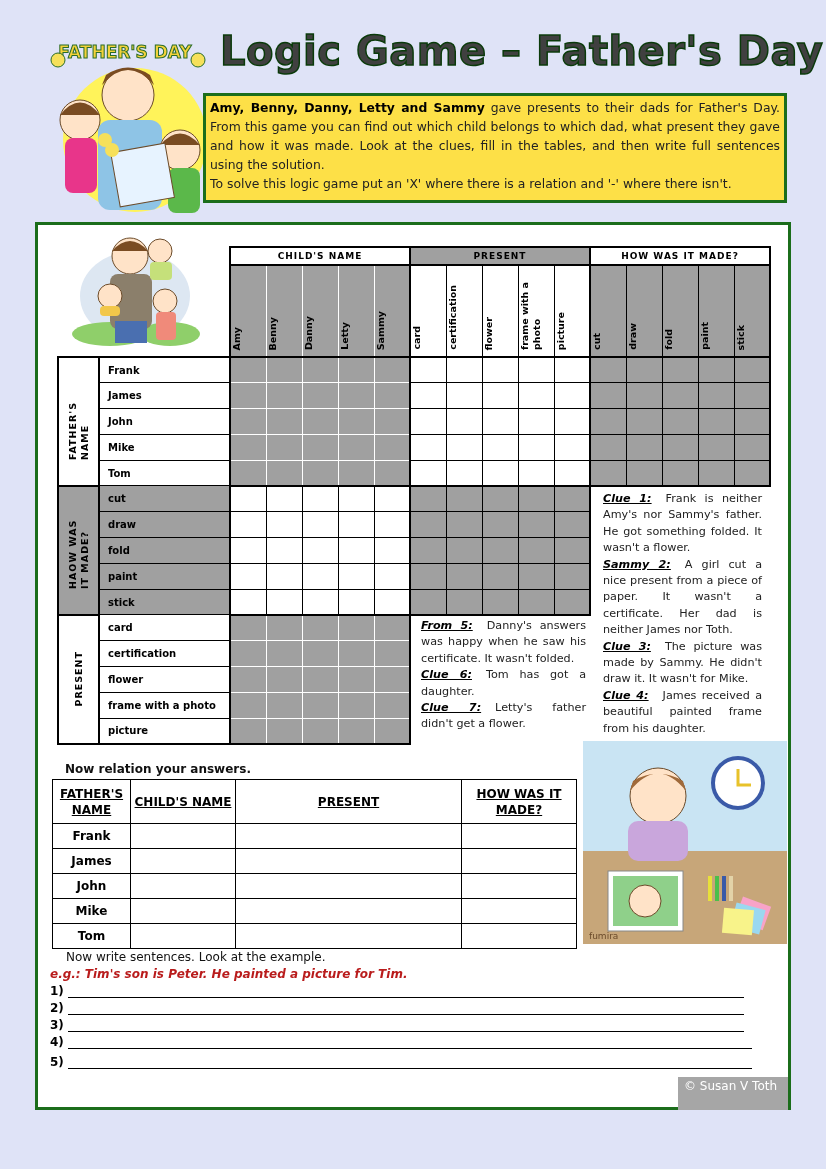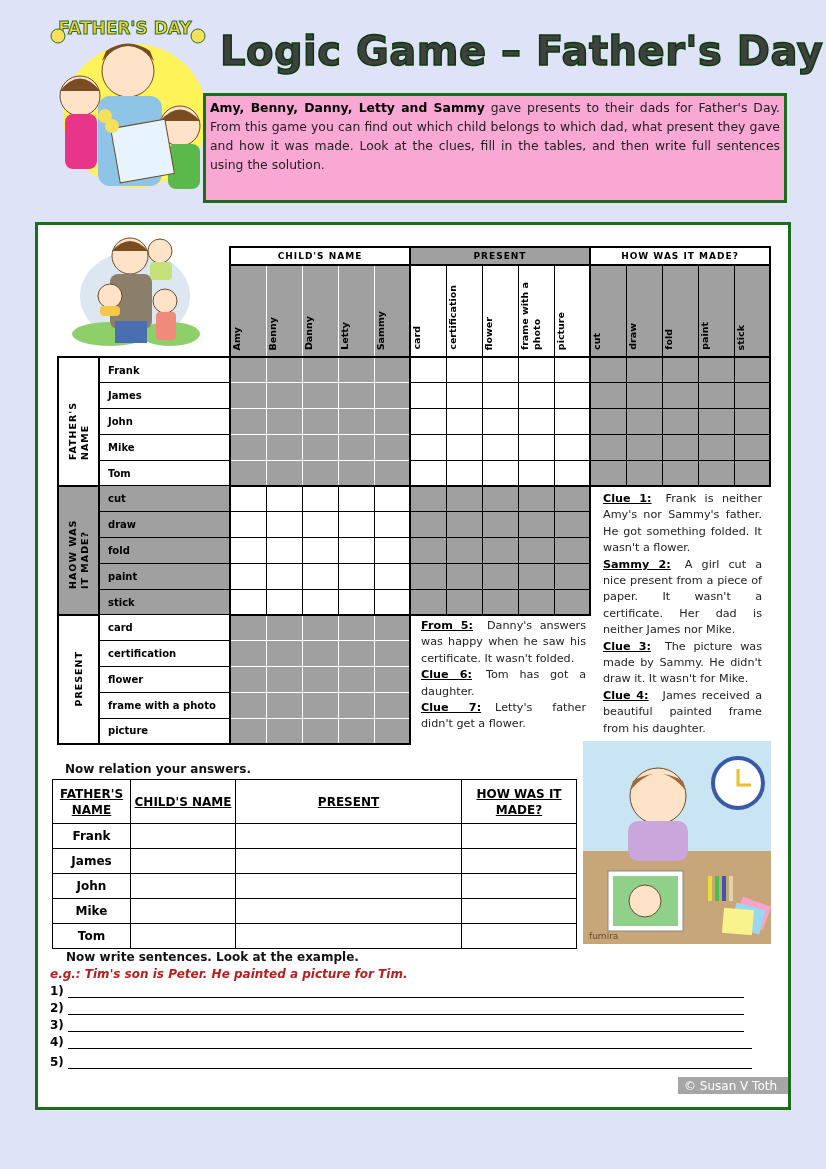--- a/index.html
+++ b/index.html
@@ -1,55 +1,55 @@
 <!DOCTYPE html>
 <html><head>
 <meta charset="utf-8">
 <style>
   * { box-sizing: border-box; }
   body { margin: 0; width: 826px; height: 1169px; background: #dfe3f7; font-family: "DejaVu Sans", sans-serif; position: relative; overflow: hidden; }
   .abs { position: absolute; }
   .title { left: 220px; top: 28px; font-family: "DejaVu Sans", sans-serif; font-weight: bold; font-size: 40px; color: #404040; -webkit-text-stroke: 1.5px #0a3a0a; letter-spacing: 0.5px; white-space: nowrap; }
-  .intro { left: 203px; top: 93px; width: 584px; height: 110px; border: 3px solid #1b6d1b; background: #f9a8d4; padding: 2px 4px; font-size: 12.4px; line-height: 19px; color: #222; text-align: justify; }
+  .intro { left: 203px; top: 93px; width: 584px; height: 110px; border: 3px solid #1b6d1b; background: #fde047; padding: 2px 4px; font-size: 12.4px; line-height: 19px; color: #222; text-align: justify; }
   .intro b { color: #000; }
   .main { left: 35px; top: 222px; width: 756px; height: 888px; border: 3px solid #1b6d1b; background: #fff; }
   .img-box { overflow: hidden; }
   
   table.grid { border-collapse: collapse; position: absolute; left: 57px; top: 246px; font-family: "DejaVu Sans", sans-serif; }
   table.grid td { border: 1px solid #000; padding: 0; }
   .hdr { height: 18px; font-size: 9px; font-weight: bold; text-align: center; letter-spacing: 1px; border: 2px solid #000 !important; }
   .sub { width: 36px; height: 92px; vertical-align: bottom; font-size: 9.5px; font-weight: bold; }
   .vert { writing-mode: vertical-rl; transform: rotate(180deg); display: inline-block; padding: 4px 0; line-height: 12px; white-space: normal; max-height: 88px; text-align: left; }
   .g { background: #a0a0a0; }
   .gw { background: #a0a0a0; border-color: #fff !important; }
   .w { background: #fff; }
   .rowlab { width: 131px; height: 25.8px; font-size: 10px; font-weight: bold; padding-left: 8px !important; }
   .grouplab { width: 41px; font-size: 9.5px; font-weight: bold; text-align: center; letter-spacing: 1px; border: 2px solid #000 !important; }
   .cell { width: 36px; height: 25.8px; }
   .thick-l { border-left: 2px solid #000 !important; }
   .thick-t { border-top: 2px solid #000 !important; }
   .thick-r { border-right: 2px solid #000 !important; }
   .thick-b { border-bottom: 2px solid #000 !important; }
   .clue { font-size: 11.2px; line-height: 16.4px; color: #222; text-align: justify; }
-  .clue .lab { font-weight: bold; text-decoration: underline; color: #000; margin-right: 14px; }
+  .clue .lab { font-weight: bold; text-decoration: underline; font-style: italic; color: #000; margin-right: 14px; }
   .summ-title { left: 65px; top: 762px; font-size: 12px; font-weight: bold; color: #111; }
   table.summ { border-collapse: collapse; position: absolute; left: 52px; top: 779px; width: 525px; }
   table.summ td, table.summ th { border: 1px solid #000; text-align: center; font-size: 12px; }
   table.summ th { font-weight: bold; text-decoration: underline; height: 44px; line-height: 16px; }
   table.summ td { height: 25px; font-weight: bold; }
-  .write-title { left: 66px; top: 950px; font-size: 12px; font-weight: bold; color: #111; }
+  .write-title { left: 66px; top: 950px; font-size: 12px; font-weight: normal; color: #111; }
   .example { left: 50px; top: 967px; font-size: 12px; font-weight: bold; font-style: italic; color: #b91c1c; }
   .line-row { left: 50px; font-size: 12px; font-weight: bold; display: flex; align-items: flex-end; }
   .line-row .ln { border-bottom: 1px solid #000; margin-left: 4px; height: 13px; }
-  .copy { left: 678px; top: 1077px; width: 110px; height: 17px; background: #a6a6a6; color: #fff; font-size: 12px; padding: 2px 6px; }
+  .copy { left: 678px; top: 1077px; width: 110px; height: 33px; background: #a6a6a6; color: #fff; font-size: 12px; padding: 2px 6px; }
 </style>
 </head>
 <body>
 
-<div class="abs img-box" style="left:40px;top:6px;width:170px;height:195px;text-decoration:underline;">
+<div class="abs img-box" style="left:40px;top:30px;width:170px;height:195px;text-decoration:underline;">
   <svg width="170" height="195" viewBox="0 0 170 195">
     <circle cx="95" cy="110" r="72" fill="#fff35a"></circle>
     <text x="85" y="28" text-anchor="middle" font-size="17" font-weight="bold" fill="#f4d23a" stroke="#2a6d2a" stroke-width="1" font-family="DejaVu Sans, sans-serif">FATHER'S DAY</text>
     <circle cx="18" cy="30" r="7" fill="#f6e05a" stroke="#2a6d2a"></circle>
     <circle cx="158" cy="30" r="7" fill="#f6e05a" stroke="#2a6d2a"></circle>
     <circle cx="88" cy="65" r="26" fill="#ffe3c8" stroke="#6b4b2a"></circle>
     <path d="M62 55 Q88 25 114 55 L110 45 Q88 30 66 45Z" fill="#7a4c22"></path>
     <rect x="58" y="90" width="64" height="90" rx="12" fill="#8ec4e6"></rect>
     <circle cx="40" cy="90" r="20" fill="#ffe3c8" stroke="#6b4b2a"></circle>
     <path d="M20 85 Q40 60 60 85" fill="#7a4c22"></path>
@@ -60,20 +60,21 @@
     <rect x="75" y="118" width="55" height="55" fill="#e7f3ff" stroke="#6b4b2a" transform="rotate(-10 100 145)"></rect>
     <circle cx="65" cy="110" r="7" fill="#f6e05a"></circle>
     <circle cx="72" cy="120" r="7" fill="#f6e05a"></circle>
   </svg>
 </div>
 
 <div class="abs title">Logic Game – Father's Day</div>
 
 <div class="abs intro">
   <b>Amy, Benny, Danny, Letty and Sammy</b><span> gave presents to their dads for Father's Day. From this game you can find out which child belongs to which dad, what present they gave and how it was made. Look at the clues, fill in the tables, and then write full sentences using the solution.</span><br>
+  <span>To solve this logic game put an 'X' where there is a relation and '-' where there isn't.</span>
 </div>
 
 <div class="abs main"></div>
 
 <div class="abs img-box" style="left:70px;top:226px;width:130px;height:120px;">
   <svg width="130" height="120" viewBox="0 0 130 120">
     <ellipse cx="65" cy="70" rx="55" ry="45" fill="#dde7f2"></ellipse>
     <ellipse cx="40" cy="108" rx="38" ry="12" fill="#8fcf6a"></ellipse>
     <ellipse cx="100" cy="108" rx="30" ry="12" fill="#8fcf6a"></ellipse>
     <circle cx="60" cy="30" r="18" fill="#ffe3c8" stroke="#6b4b2a"></circle>
@@ -216,21 +217,21 @@
         <td class="cell w"></td>
         <td class="cell w"></td>
         <td class="cell w thick-r"></td>
     <td class="cell g"></td>
         <td class="cell g"></td>
         <td class="cell g"></td>
         <td class="cell g"></td>
         <td class="cell g thick-r"></td>
     <td rowspan="10" colspan="5" style="border:none;vertical-align:top;padding:4px 8px 0 12px !important;">
       <div class="clue"><span class="lab">Clue 1:</span><span>Frank is neither Amy's nor Sammy's father. He got something folded. It wasn't a flower.</span></div>
-      <div class="clue"><span class="lab">Sammy 2:</span><span>A girl cut a nice present from a piece of paper. It wasn't a certificate. Her dad is neither James nor Mike.</span></div>
+      <div class="clue"><span class="lab">Sammy 2:</span><span>A girl cut a nice present from a piece of paper. It wasn't a certificate. Her dad is neither James nor Toth.</span></div>
       <div class="clue"><span class="lab">Clue 3:</span><span>The picture was made by Sammy. He didn't draw it. It wasn't for Mike.</span></div>
       <div class="clue"><span class="lab">Clue 4:</span><span>James received a beautiful painted frame from his daughter.</span></div>
     </td>
   </tr>
   <tr>
     <td class="rowlab g">draw</td>
     <td class="cell w thick-l"></td>
         <td class="cell w"></td>
         <td class="cell w"></td>
         <td class="cell w"></td>
@@ -323,21 +324,21 @@
     <td class="rowlab w thick-b">picture</td>
     <td class="cell gw thick-l thick-b"></td>
         <td class="cell gw thick-b"></td>
         <td class="cell gw thick-b"></td>
         <td class="cell gw thick-b"></td>
         <td class="cell gw thick-r thick-b"></td>
   </tr>
 </tbody>
   </table>
 
-<div class="abs img-box" style="left:583px;top:741px;width:188px;height:203px;">
+<div class="abs img-box" style="left:583px;top:741px;width:204px;height:203px;">
   <svg width="204" height="203" viewBox="0 0 204 203">
     <rect width="204" height="203" fill="#c9e4f3"></rect>
     <rect x="0" y="110" width="204" height="93" fill="#c7a679"></rect>
     <circle cx="155" cy="42" r="25" fill="#fff" stroke="#3a5aa8" stroke-width="4"></circle>
     <path d="M155 28 L155 44 L168 44" stroke="#e8c22a" stroke-width="3" fill="none"></path>
     <circle cx="75" cy="55" r="28" fill="#ffe3c8" stroke="#6b4b2a"></circle>
     <path d="M47 50 Q75 15 103 50 L100 40 Q75 25 50 40Z" fill="#a06a3a"></path>
     <rect x="45" y="80" width="60" height="40" rx="10" fill="#c9a6dc"></rect>
     <rect x="25" y="130" width="75" height="60" fill="#fff" stroke="#888"></rect>
     <rect x="30" y="135" width="65" height="50" fill="#8fd08a"></rect>

